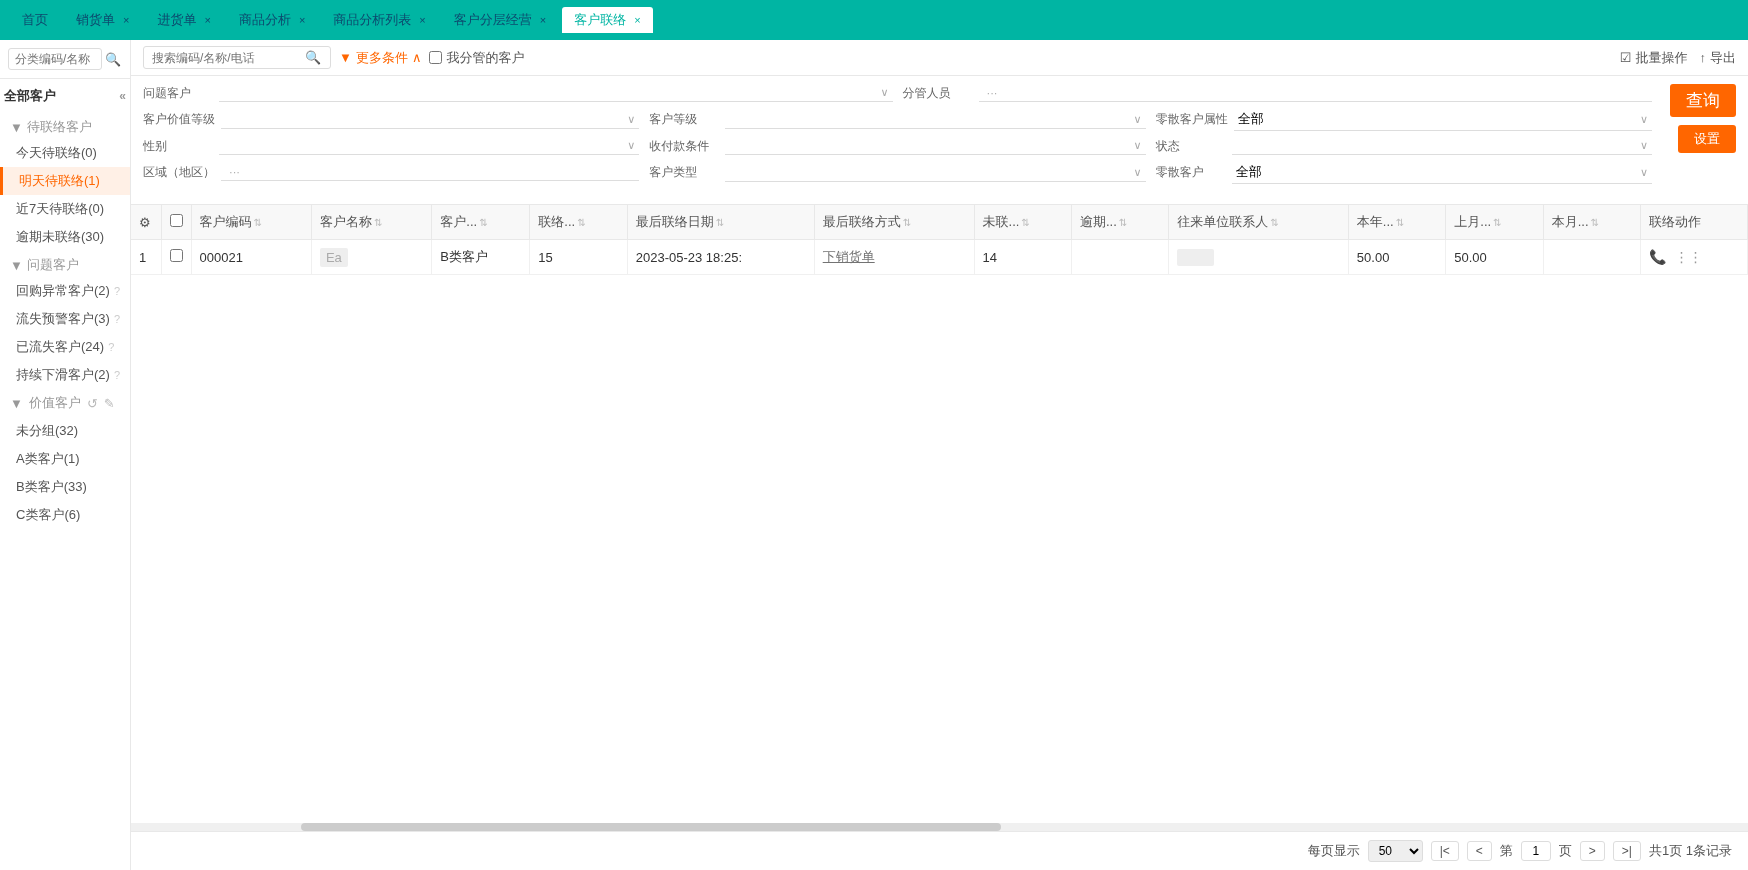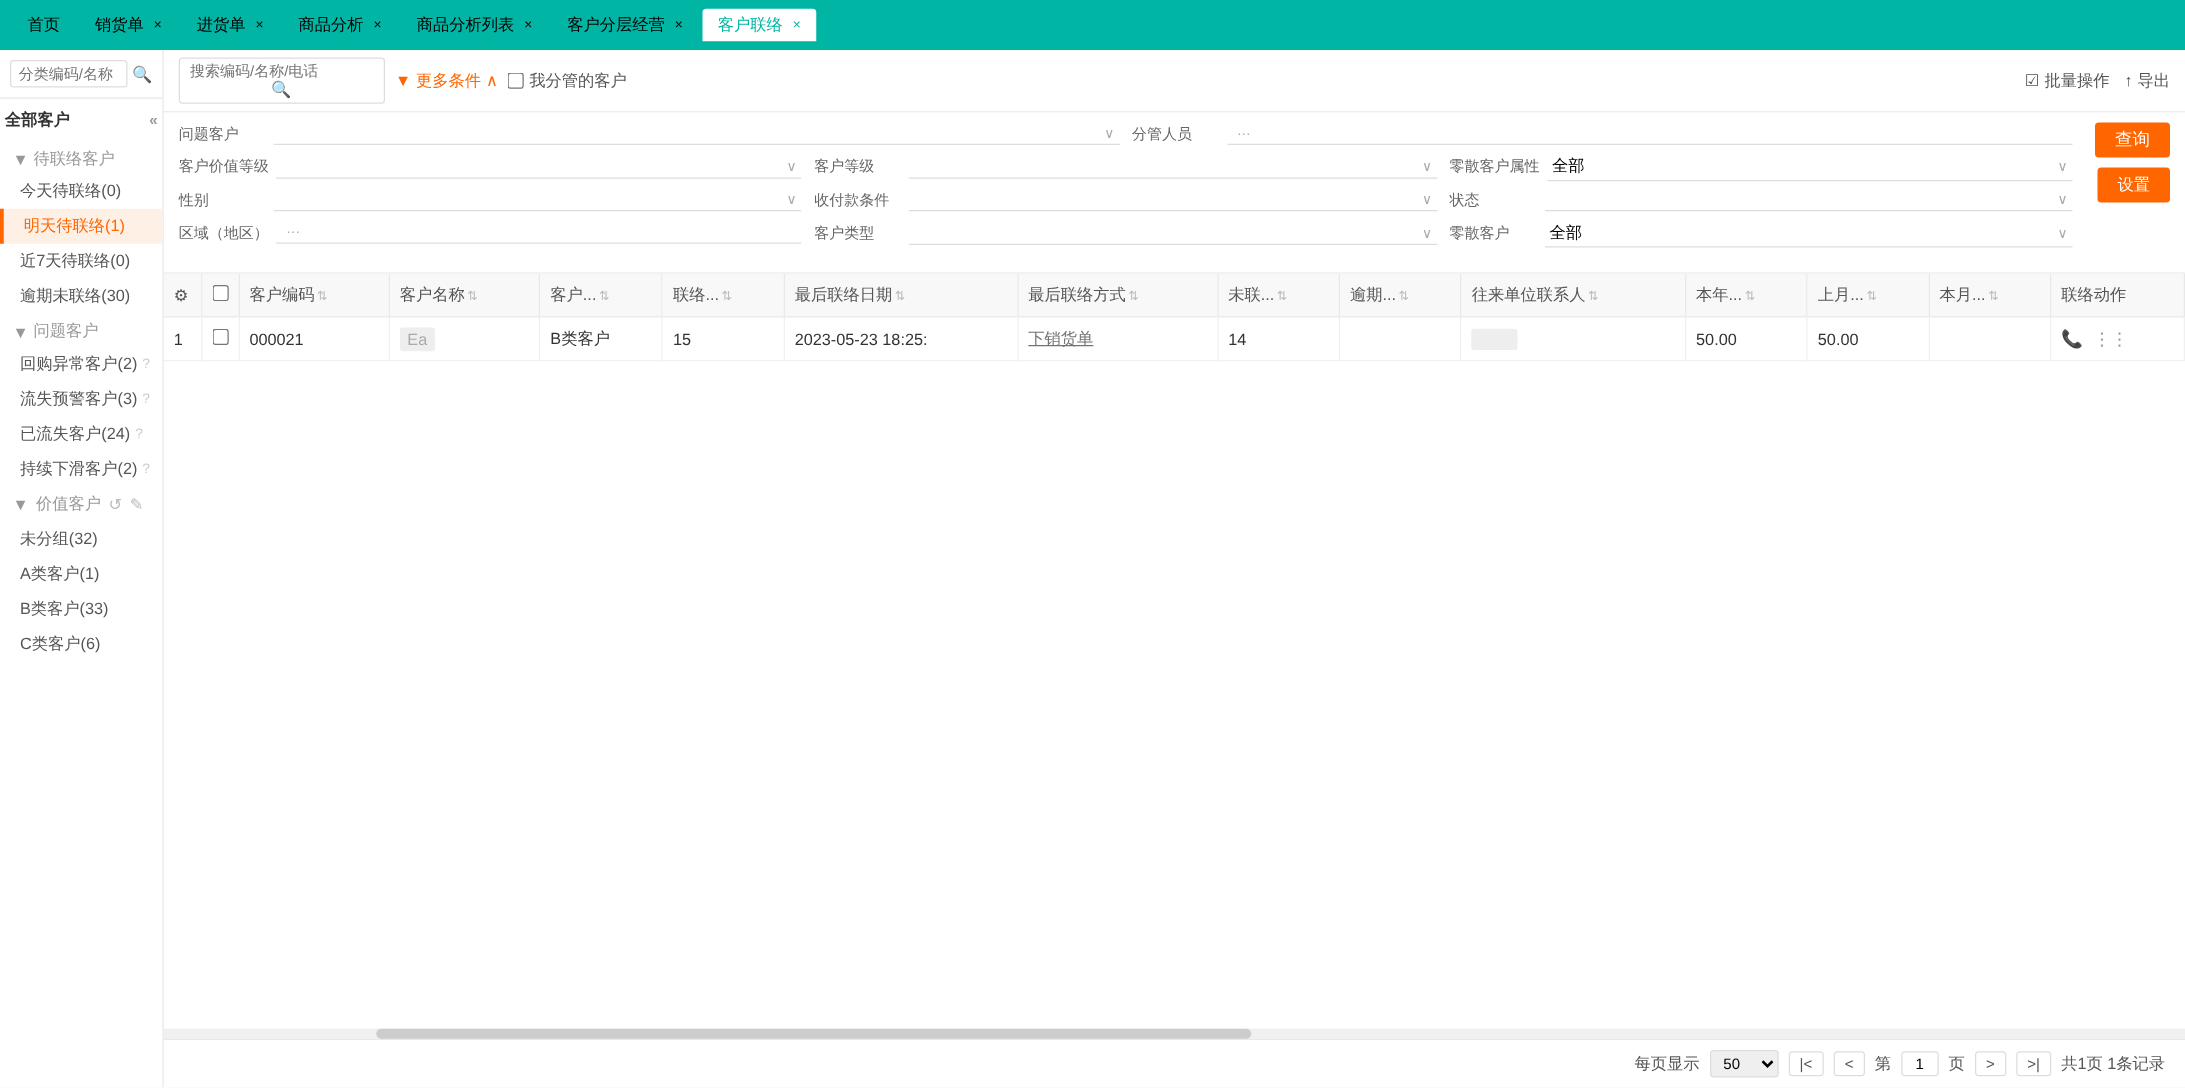--- a/index.html
+++ b/index.html
@@ -8,21 +8,21 @@
     
     .top-nav {
       background: #00b5a3;
       height: 40px;
       display: flex;
       align-items: center;
       padding: 0 10px;
       gap: 4px;
     }
     .nav-item {
-      color: #000000;
+      color: #0c4a6e;
       padding: 4px 12px;
       cursor: pointer;
       font-size: 13px;
       white-space: nowrap;
       display: flex;
       align-items: center;
       gap: 4px;
       border-radius: 3px;
     }
     .nav-item.active { background: #fff; color: #00b5a3; border-radius: 3px 3px 0 0; }
@@ -107,22 +107,21 @@
       display: flex;
       align-items: center;
       gap: 8px;
     }
     .filter-search {
       display: flex;
       align-items: center;
       border: 1px solid #ddd;
       border-radius: 3px;
       padding: 3px 8px;
-      width: 165px;
-      flex-direction: column;
+      width: 188px;
     }
     .filter-search input { border: none; outline: none; font-size: 12px; width: 100%; color: #999; }
     .filter-search .icon { color: #ff6600; cursor: pointer; }
     .filter-more {
       display: flex;
       align-items: center;
       gap: 4px;
       color: #ff6600;
       cursor: pointer;
       font-size: 12px;
@@ -207,21 +206,21 @@
       cursor: pointer;
       padding: 0 4px;
     }
     .btn-query {
       background: #ff6600;
       color: #fff;
       border: none;
       border-radius: 3px;
       padding: 5px 16px;
       cursor: pointer;
-      font-size: 14px;
+      font-size: 17px;
       white-space: nowrap;
     }
     .btn-settings {
       background: #ff6600;
       color: #fff;
       border: none;
       border-radius: 3px;
       padding: 5px 16px;
       cursor: pointer;
       font-size: 13px;

